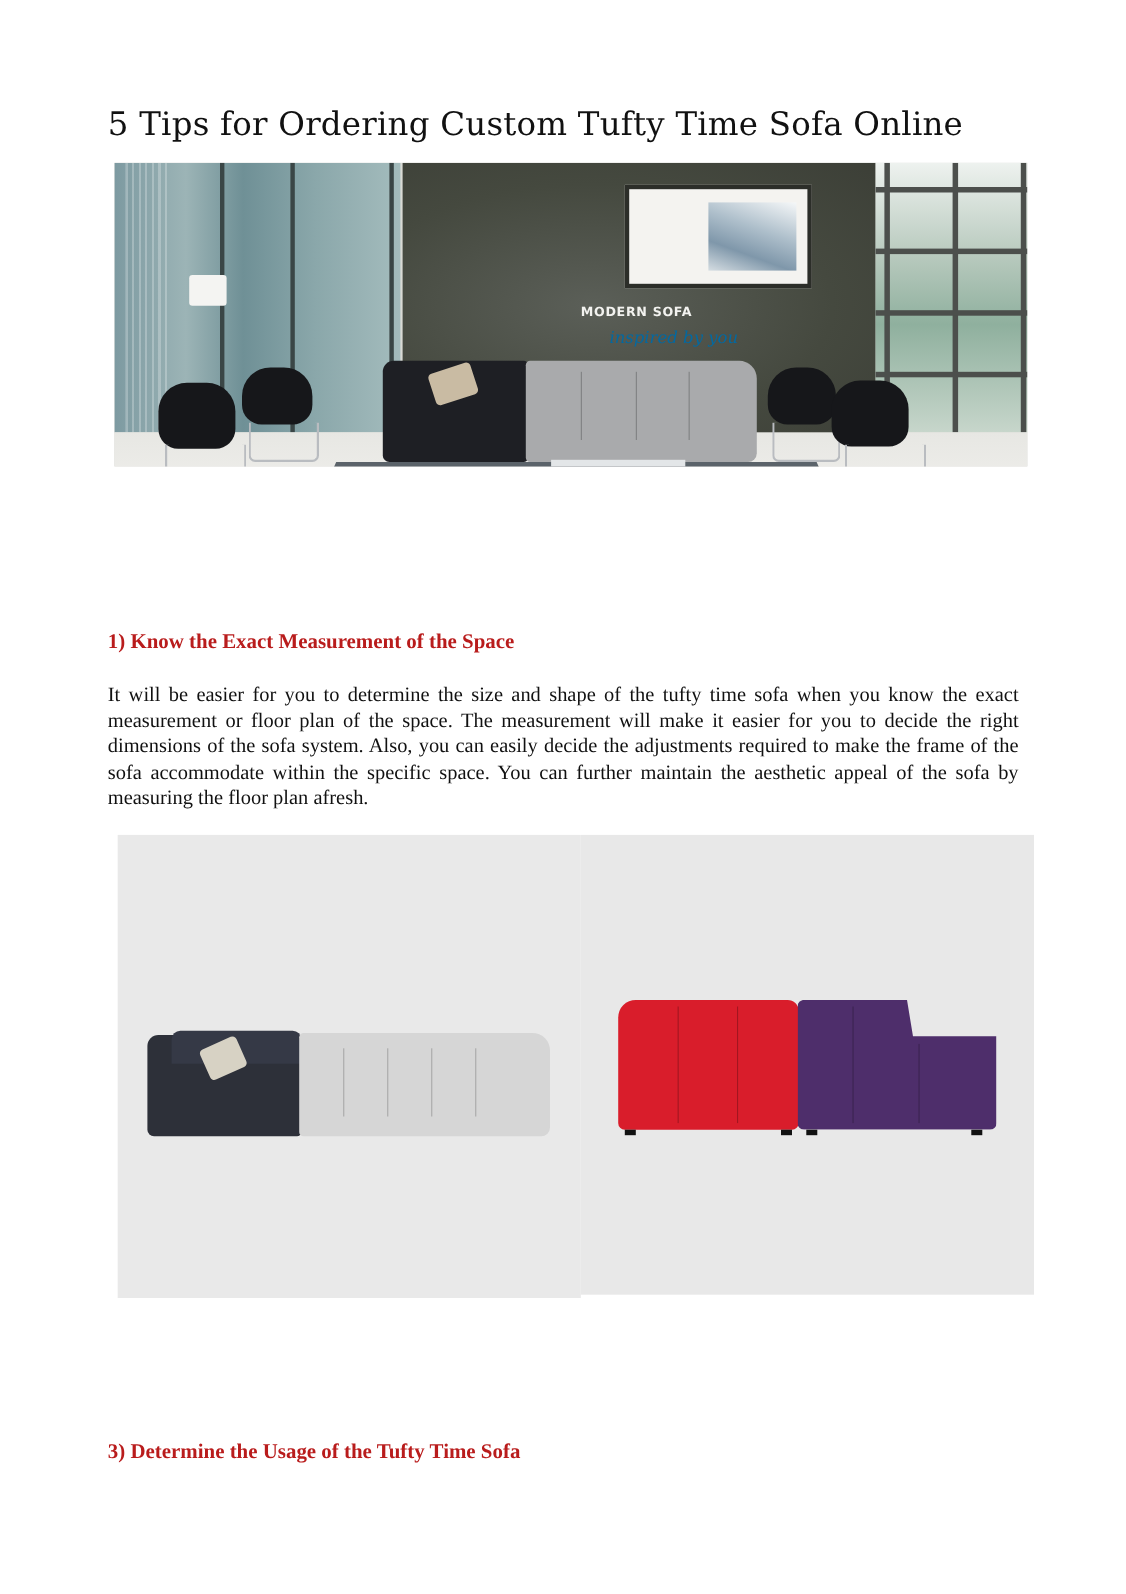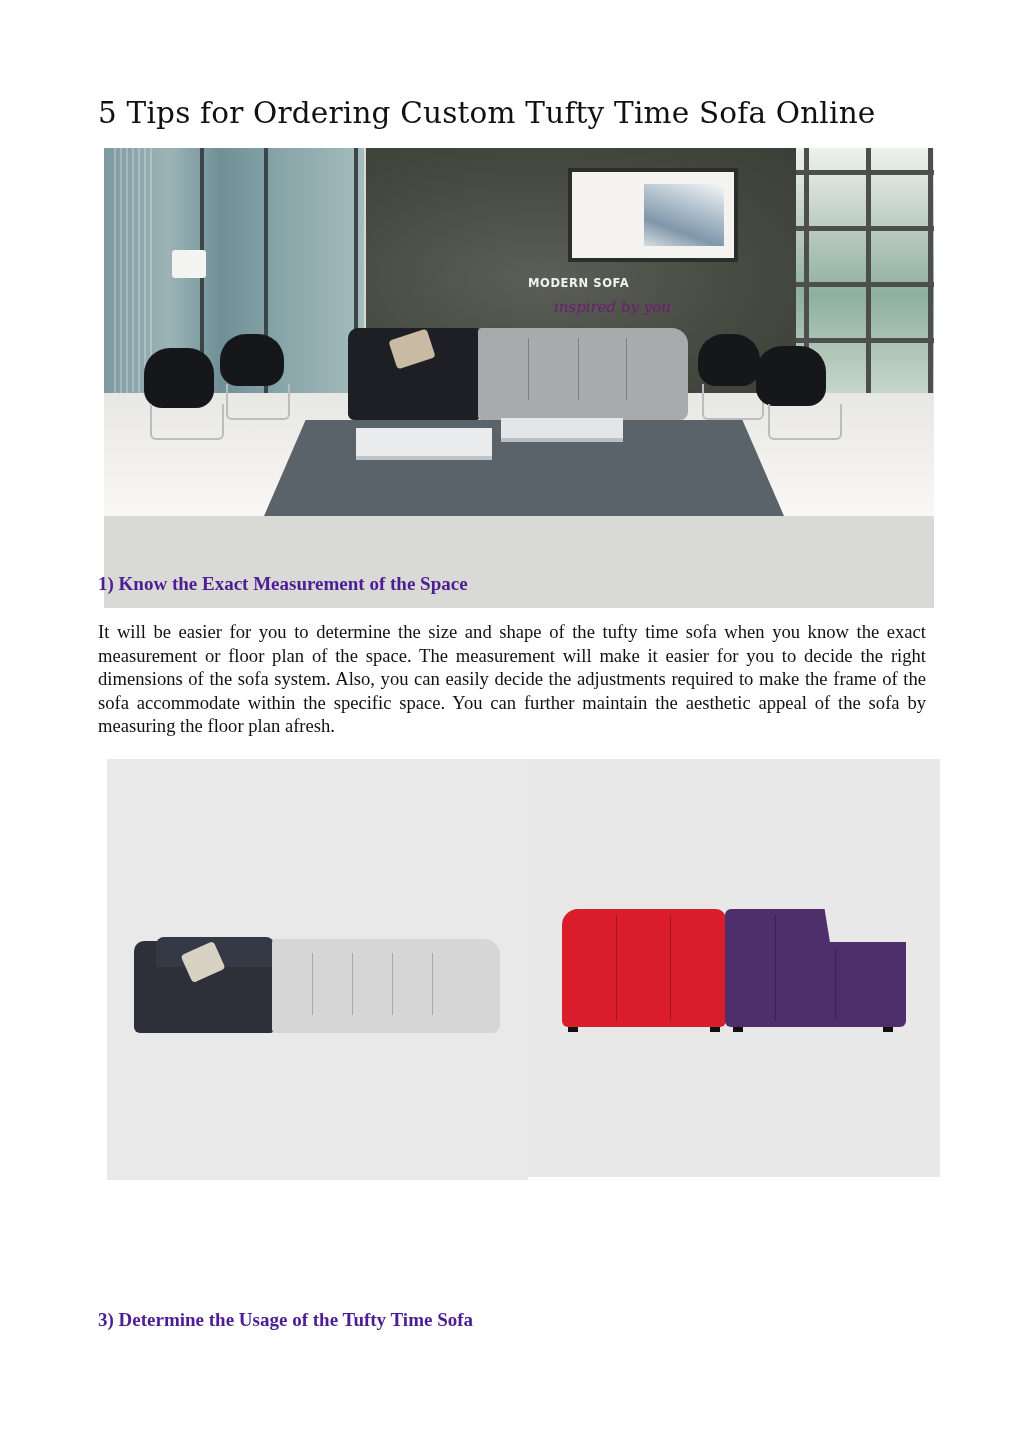--- a/index.html
+++ b/index.html
@@ -1,20 +1,20 @@
 <!DOCTYPE html>
 <html><head>
 <meta charset="utf-8">
 <style>
   html, body { margin: 0; padding: 0; background: #ffffff; }
   body { width: 1024px; height: 1449px; position: relative; overflow: hidden; font-family: "Liberation Serif", serif; color: #111; }
   .title { position: absolute; left: 98px; top: 96px; font-family: "DejaVu Serif", serif; font-weight: normal; font-size: 29.5px; letter-spacing: 0.2px; margin: 0; white-space: nowrap; color: #111; }
 
   
-  .hero { position: absolute; left: 104px; top: 148px; width: 830px; height: 460px; overflow: hidden; background: #d9dad5; }
+  .hero { position: absolute; left: 104px; top: 148px; width: 830px; height: 276px; overflow: hidden; background: #d9dad5; }
   .hero .win-left { position: absolute; left: 0; top: 0; width: 260px; height: 245px; background: linear-gradient(90deg, #7d9aa1 0%, #9cb4b6 25%, #6f9096 45%, #8aa7aa 70%, #a4bcbd 100%); }
   .hero .win-left .mull { position: absolute; top: 0; bottom: 0; width: 4px; background: #3a4646; }
   .hero .win-left .curtain { position: absolute; top: 0; height: 245px; width: 40px; background: repeating-linear-gradient(90deg, rgba(255,255,255,0.25) 0 2px, rgba(0,0,0,0) 2px 6px); }
   .hero .wall { position: absolute; left: 262px; top: 0; width: 430px; height: 260px; background: radial-gradient(ellipse at 40% 50%, #5b5f58 0%, #45493f 60%, #3c3f37 100%); }
   .hero .art { position: absolute; left: 464px; top: 20px; width: 170px; height: 94px; background: #f4f3f0; border: 4px solid #2c2e29; box-sizing: border-box; }
   .hero .art .burst { position: absolute; right: 10px; top: 12px; width: 80px; height: 62px; background: linear-gradient(200deg, #f5f7f8 0%, #aebfcb 40%, #7f97aa 70%, #d5dde2 100%); }
   .hero .win-right { position: absolute; left: 692px; top: 0; width: 138px; height: 245px; background: linear-gradient(180deg, #eef2ef 0%, #b7c9bd 35%, #8fb09e 60%, #c7d6cb 100%); }
   .hero .win-right .gridv { position: absolute; top: 0; bottom: 0; width: 5px; background: #4c4f4c; }
   .hero .win-right .gridh { position: absolute; left: 0; right: 0; height: 5px; background: #4c4f4c; }
   .hero .floor { position: absolute; left: 0; top: 245px; width: 830px; height: 123px; background: linear-gradient(180deg, #e7e7e3 0%, #f2f1ee 60%, #faf8f5 100%); }
@@ -22,24 +22,24 @@
   .hero .sofa-dark { position: absolute; left: 244px; top: 180px; width: 132px; height: 92px; background: #1e1f24; border-radius: 10px 4px 4px 6px; }
   .hero .sofa-light { position: absolute; left: 374px; top: 180px; width: 210px; height: 92px; background: #a9aaac; border-radius: 4px 16px 8px 4px; }
   .hero .sofa-light .seam { position: absolute; top: 10px; bottom: 20px; width: 1px; background: #7f8082; }
   .hero .pillow { position: absolute; left: 288px; top: 186px; width: 40px; height: 30px; background: #c9bba3; transform: rotate(-18deg); border-radius: 4px; }
   .hero .table1 { position: absolute; left: 252px; top: 280px; width: 136px; height: 28px; background: #e9ebec; border-bottom: 4px solid #bfc3c6; }
   .hero .table2 { position: absolute; left: 397px; top: 270px; width: 122px; height: 20px; background: #e3e6e8; border-bottom: 4px solid #bcc0c3; }
   .hero .chair { position: absolute; width: 70px; height: 60px; background: #16171a; border-radius: 26px 26px 18px 18px; }
   .hero .chair-leg { position: absolute; height: 34px; border: 2px solid #b9bcc0; border-top: none; border-radius: 0 0 6px 6px; }
   .hero .lamp { position: absolute; left: 68px; top: 102px; width: 34px; height: 28px; background: #f4f4f2; border-radius: 3px; }
   .hero .tag1 { position: absolute; left: 424px; top: 128px; font-family: "DejaVu Sans", sans-serif; font-weight: bold; font-size: 11.5px; letter-spacing: 0.6px; color: #f2f2ef; white-space: nowrap; }
-  .hero .tag2 { position: absolute; left: 450px; top: 150px; font-family: "DejaVu Serif", serif; font-style: italic; font-size: 15px; color: #701a75; white-space: nowrap; }
+  .hero .tag2 { position: absolute; left: 450px; top: 150px; font-family: "DejaVu Serif", serif; font-style: italic; font-size: 15px; color: #0369a1; white-space: nowrap; }
 
   
-  .h2 { position: absolute; left: 98px; font-family: "Liberation Serif", serif; font-weight: bold; font-size: 19px; margin: 0; white-space: nowrap; color: #4c1d95; }
+  .h2 { position: absolute; left: 98px; font-family: "Liberation Serif", serif; font-weight: bold; font-size: 19px; margin: 0; white-space: nowrap; color: #b91c1c; }
   .h2.s1 { top: 573px; }
   .h2.s2 { top: 1309px; }
   .para { position: absolute; left: 98px; top: 620px; width: 828px; font-family: "Liberation Serif", serif; font-size: 18.6px; line-height: 23.6px; text-align: justify; margin: 0; color: #111; }
 
   
   .photo2-left { position: absolute; left: 107px; top: 759px; width: 421px; height: 421px; background: #e9e9e9; }
   .photo2-right { position: absolute; left: 528px; top: 759px; width: 412px; height: 418px; background: #e8e8e8; }
   .sofa2-dark { position: absolute; left: 27px; top: 182px; width: 140px; height: 92px; background: #2d3039; border-radius: 10px 4px 4px 6px; }
   .sofa2-dark .back { position: absolute; left: 22px; top: -4px; width: 118px; height: 30px; background: #353946; border-radius: 8px 8px 0 0; }
   .sofa2-light { position: absolute; left: 165px; top: 180px; width: 228px; height: 94px; background: #d6d6d6; border-radius: 4px 16px 8px 4px; }

